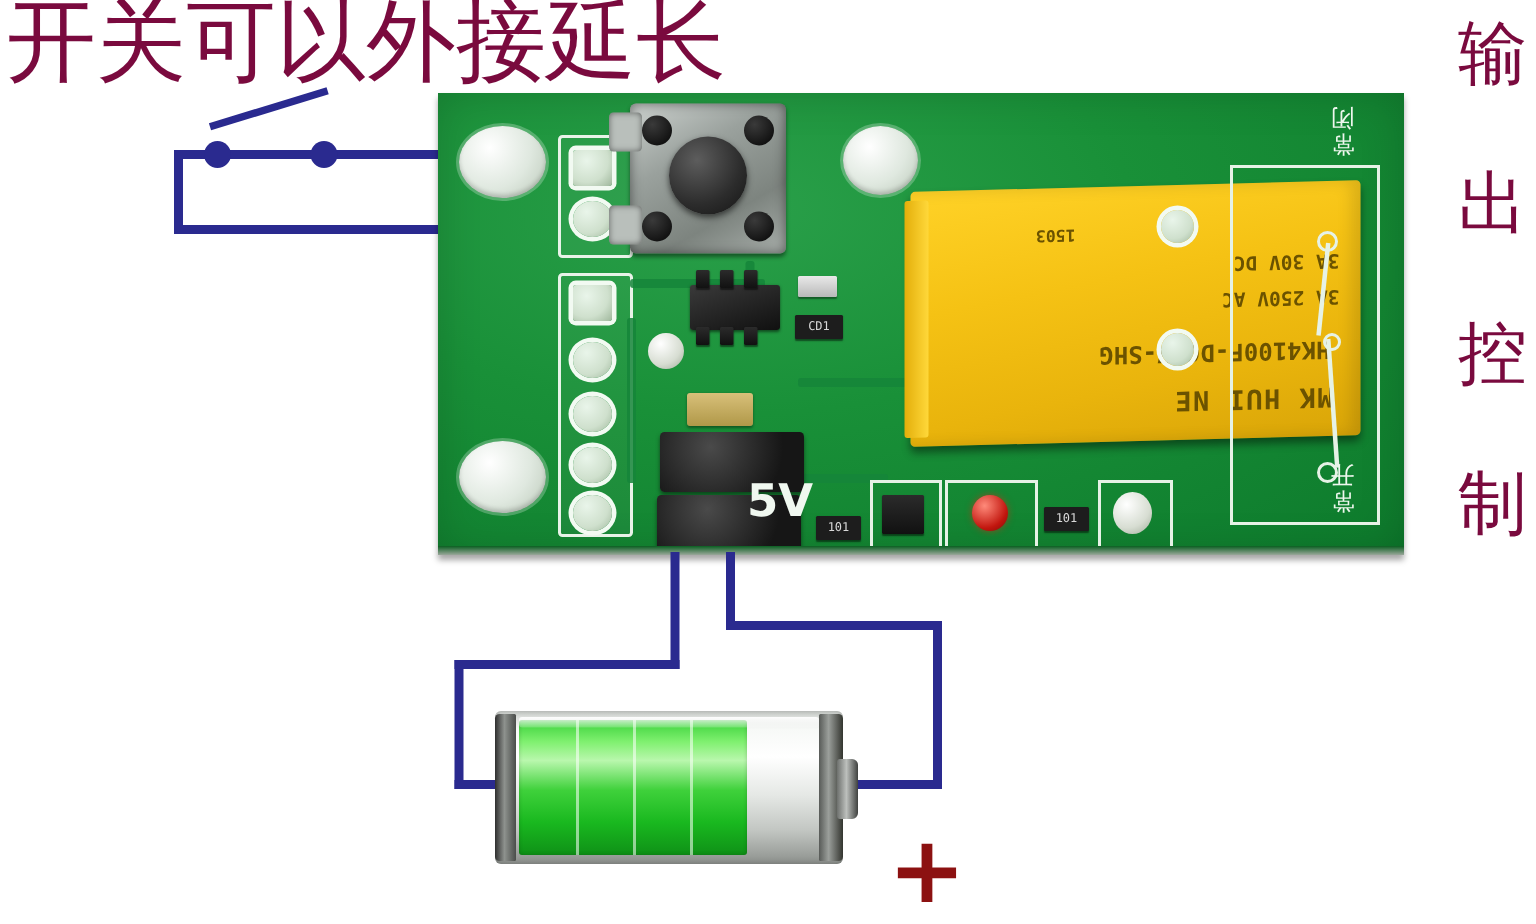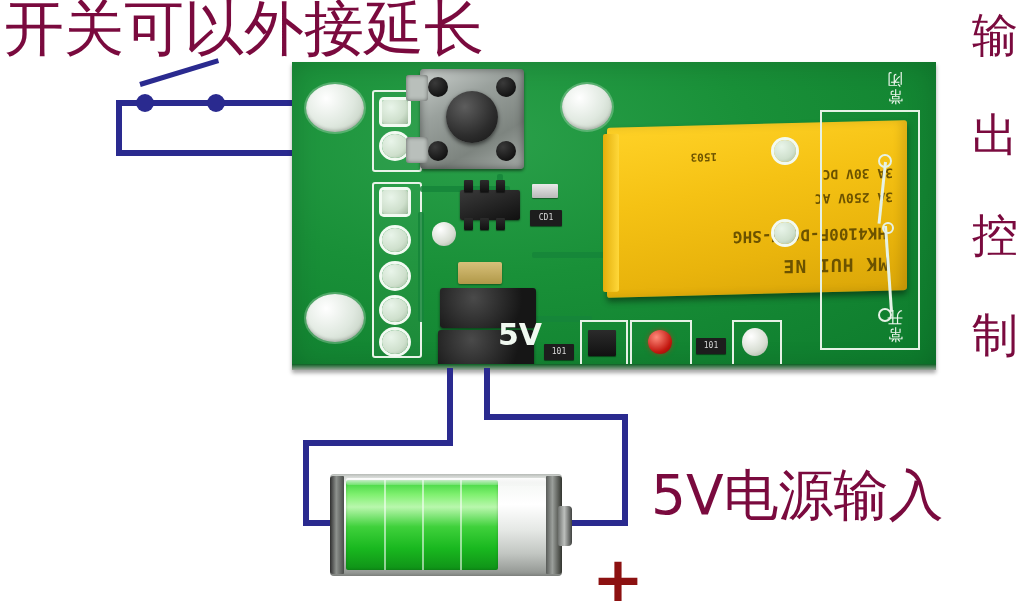--- a/index.html
+++ b/index.html
@@ -343,16 +343,15 @@
     <div class="fill"></div>
     <div class="seg" style="left:54px;"></div>
     <div class="seg" style="left:92px;"></div>
     <div class="seg" style="left:130px;"></div>
     <div class="gloss"></div>
     <div class="capL"></div>
     <div class="capR"></div>
     <div class="nub"></div>
   </div>
 
-  <div id="powerlabel" class="cn">5V电源输入</div>
   <div id="plusmark">+</div>
 
 </div>
 
 </body></html>

